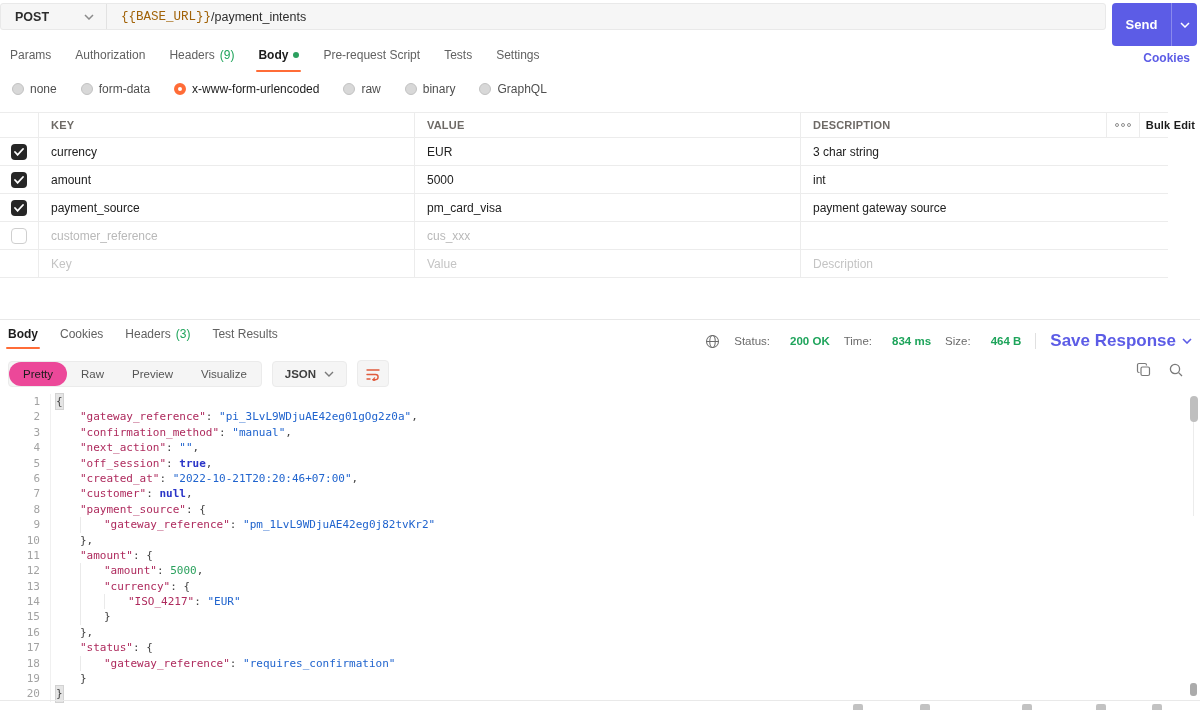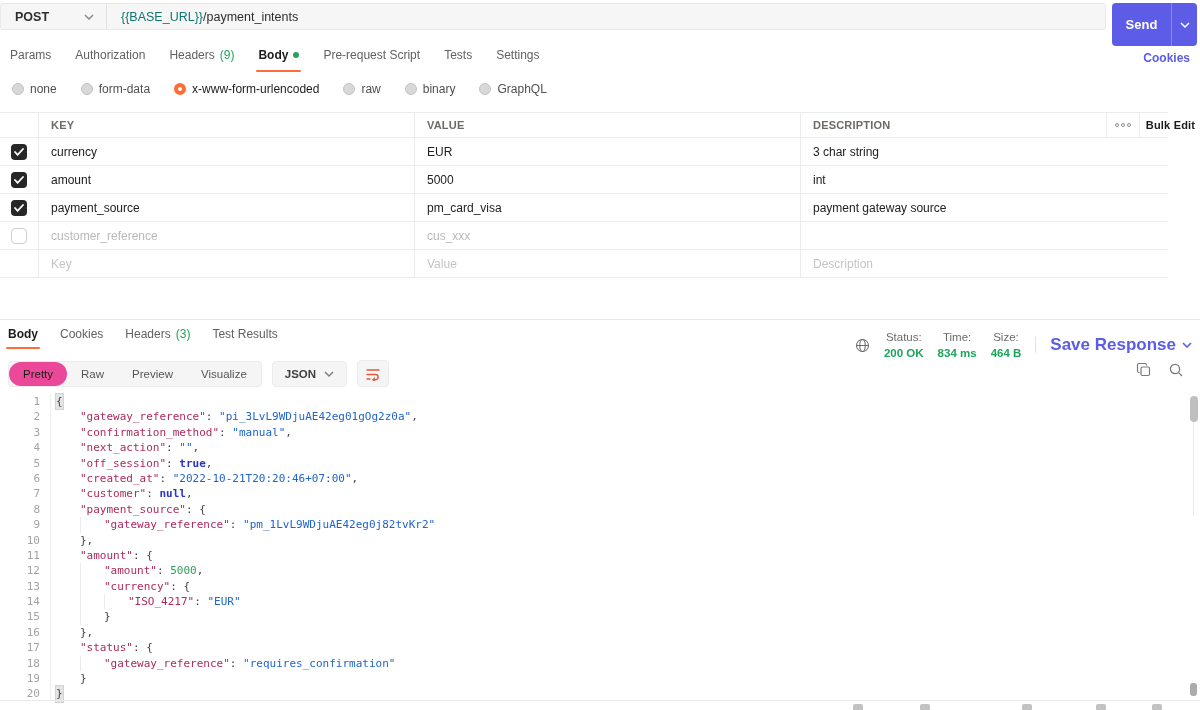--- a/index.html
+++ b/index.html
@@ -7,21 +7,21 @@
     font-family:"Liberation Sans", sans-serif; color:#212121; }
   .abs { position:absolute; }
 
   
   #url-bar { top:3px; left:0; width:1106px; height:27px; background:#f6f6f6;
     border:1px solid #e9e9e9; border-radius:3px; display:flex; align-items:center; }
   #method-box { width:106px; height:100%; display:flex; align-items:center;
     justify-content:space-between; padding:0 12px 0 14px; border-right:1px solid #e2e2e2; cursor:pointer; }
   #method-label { font-size:12.5px; font-weight:700; color:#2d2d2d; }
   #url-field { flex:1; padding-left:14px; font-size:12.5px; display:flex; align-items:center; }
-  .url-var { color:#0f766e; }
+  .url-var { color:#a16207;font-family:Liberation Mono, monospace; }
   .url-path { color:#2d2d2d; }
   #send-btn { top:3px; left:1112px; width:85px; height:43px; background:#5c5ce6; border-radius:4px;
     display:flex; align-items:center; color:#fff; cursor:pointer; }
   #send-label { flex:1; text-align:center; font-size:13px; font-weight:700; }
   #send-caret { width:26px; height:100%; border-left:1px solid rgba(255,255,255,.28);
     display:flex; align-items:center; justify-content:center; }
 
   
   #req-tabs { top:46px; left:10px; height:26px; display:flex; gap:24px; font-size:12px; }
   .rtab { position:relative; display:flex; align-items:center; gap:5px; color:#616161; cursor:pointer; padding-bottom:8px; }
@@ -56,21 +56,21 @@
     display:flex; align-items:center; justify-content:center; cursor:pointer; }
   .cbx svg { display:block; }
   .cbx.off { background:#fff; border:1px solid #cfcfcf; }
   .muted { color:#b9b9b9; }
   .ph { color:#c4c4c4; }
 
   
   #resp-divider { top:319px; left:0; width:1200px; height:1px; background:#e8e8e8; }
   #resp-tabs { top:327px; left:8px; display:flex; gap:22px; font-size:12px; }
   #resp-meta { top:331px; right:8px; display:flex; align-items:center; gap:14px; font-size:11.5px; color:#6b6b6b; }
-  .meta-pair { display:flex; gap:4px; align-items:center;flex-direction:column; }
+  .meta-pair { display:flex; gap:20px; align-items:center; }
   .meta-pair b { color:#1ea45b; font-weight:700; }
   .vdiv { width:1px; height:16px; background:#e0e0e0; }
   #save-resp { color:#5c5ce6; font-weight:700; font-size:17px; display:flex; gap:6px; align-items:center; cursor:pointer; }
 
   
   #resp-toolbar { top:360px; left:8px; display:flex; gap:10px; align-items:center; }
   #seg { display:flex; background:#f5f5f5; border:1px solid #ebebeb; border-radius:4px; overflow:hidden; }
   .seg-item { padding:6px 14px; font-size:11.5px; color:#555; cursor:pointer; }
   .seg-item.active { background:#ec4899; color:#1c1c1c; font-weight:400; border-radius:12px; }
   #lang-pill { display:flex; align-items:center; gap:8px; background:#f5f5f5; border:1px solid #ebebeb;

